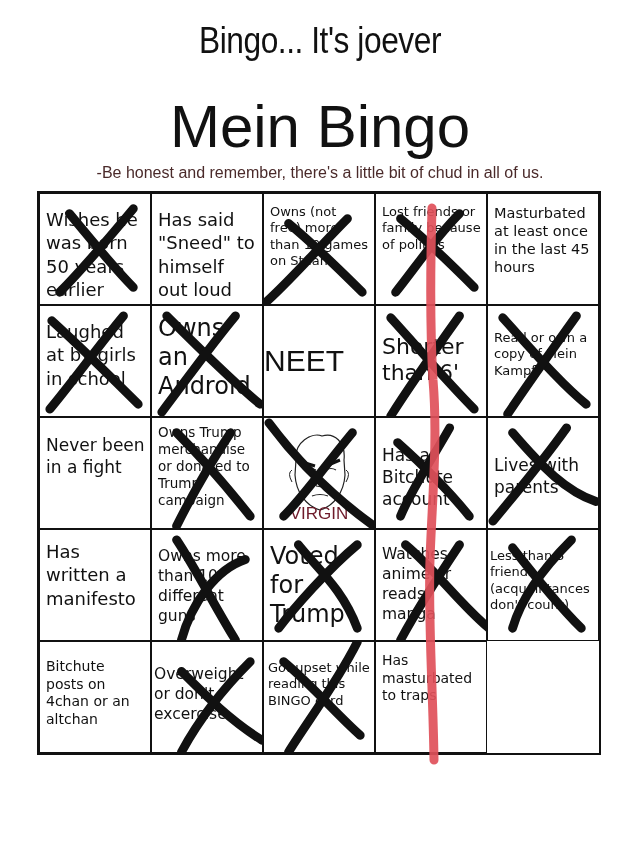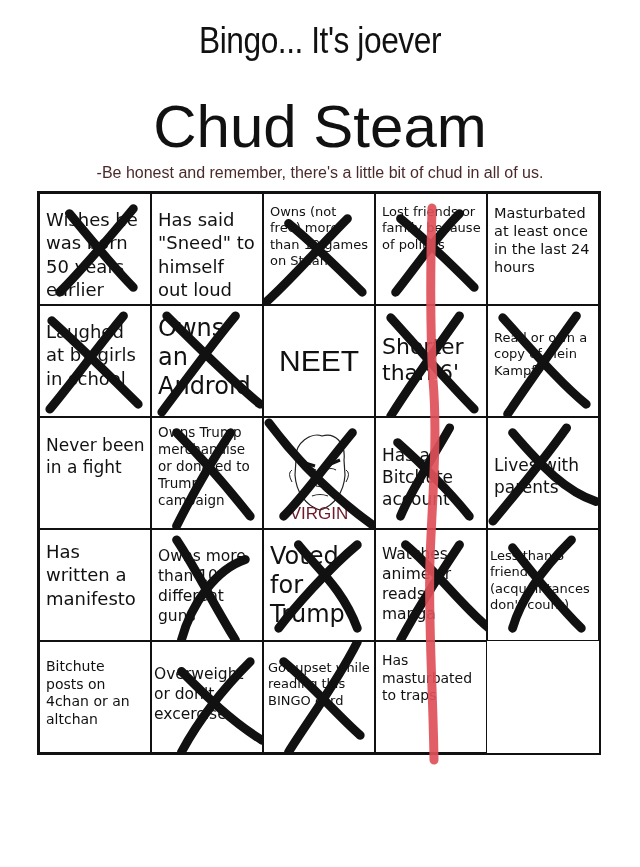--- a/index.html
+++ b/index.html
@@ -9,53 +9,53 @@
   #t2 { top:92px; font-size:60px; }
   #t3 { top:164px; font-size:16px; color:#4a2a2a; }
   .grid { position:absolute; left:37px; top:191px; width:564px; height:564px; border:2.5px solid #111; box-sizing:border-box;
           display:grid; grid-template-columns:repeat(5,1fr); grid-template-rows:repeat(5,1fr); }
   .cell { border:1.2px solid #111; position:relative; overflow:hidden; box-sizing:border-box; padding:8px 4px 4px 6px;
           font-family:"DejaVu Sans", sans-serif; font-size:15.5px; line-height:1.24; }
   .cell.sm { font-size:13px; line-height:1.25; padding-top:10px; }
   .cell.md { font-size:17px; line-height:1.3; padding-top:18px; }
   .cell.lg { font-size:18px; line-height:1.3; padding-top:14px; }
   .cell.xl { font-size:24px; line-height:1.2; padding-top:22px; }
-  .cell.neet { font-size:30px; display:flex; align-items:center; justify-content:center; padding:0; font-family:"Liberation Sans", sans-serif;}
+  .cell.neet { font-size:30px; display:flex; align-items:center; justify-content:flex-start; padding:0; font-family:"Liberation Sans", sans-serif;}
   .cell.virgin { padding:6px; }
   .virgin-label { position:absolute; bottom:4px; left:0; right:0; text-align:center; color:#6e1a2a; font-size:17px; font-family:"Liberation Sans", sans-serif; }
   .face { position:absolute; left:18px; top:12px; width:74px; height:84px; }
   .mark { position:absolute; left:0; top:0; width:100%; height:100%; pointer-events:none; }
   .overlay { position:absolute; left:0; top:0; width:640px; height:867px; pointer-events:none; }
 </style>
 </head>
 <body>
 
 <div class="title" id="t1">Bingo... It's joever</div>
-<div class="title" id="t2">Chud Steam</div>
+<div class="title" id="t2">Mein Bingo</div>
 <div class="title" id="t3">-Be honest and remember, there's a little bit of chud in all of us.</div>
 
 <div class="grid">
 
   <div class="cell lg"><span>Wishes he was born 50 years earlier</span>
     <svg class="mark" viewBox="0 0 112 112">
         <path d="M30 20 C55 50,75 75,95 95" stroke="#111" stroke-width="9" stroke-linecap="round" fill="none"></path>
         <path d="M95 15 C70 45,45 75,20 100" stroke="#111" stroke-width="9" stroke-linecap="round" fill="none"></path>
       </svg></div>
   <div class="cell lg"><span>Has said "Sneed" to himself out loud</span></div>
   <div class="cell sm"><span>Owns (not free) more than 10 games on Steam</span>
     <svg class="mark" viewBox="0 0 112 112">
         <path d="M25 30 C55 55,80 80,100 100" stroke="#111" stroke-width="9" stroke-linecap="round" fill="none"></path>
         <path d="M85 25 C55 55,30 85,0 112" stroke="#111" stroke-width="9" stroke-linecap="round" fill="none"></path>
       </svg></div>
   <div class="cell sm"><span>Lost friends or family because of politics</span>
     <svg class="mark" viewBox="0 0 112 112">
         <path d="M25 25 C55 50,80 75,100 95" stroke="#111" stroke-width="9" stroke-linecap="round" fill="none"></path>
         <path d="M85 20 C60 45,40 75,20 100" stroke="#111" stroke-width="9" stroke-linecap="round" fill="none"></path>
       </svg></div>
-  <div class="cell sm" style="font-size:14.5px"><span>Masturbated at least once in the last 24 hours</span></div>
+  <div class="cell sm" style="font-size:14.5px"><span>Masturbated at least once in the last 45 hours</span></div>
 
   <div class="cell lg"><span>Laughed at by girls in school</span>
     <svg class="mark" viewBox="0 0 112 112">
         <path d="M12 15 C45 45,75 75,100 100" stroke="#111" stroke-width="9" stroke-linecap="round" fill="none"></path>
         <path d="M85 10 C60 40,35 75,10 105" stroke="#111" stroke-width="9" stroke-linecap="round" fill="none"></path>
       </svg></div>
   <div class="cell xl" style="padding-top:8px"><span>Owns an Android</span>
     <svg class="mark" viewBox="0 0 112 112">
         <path d="M15 10 C50 45,80 75,110 100" stroke="#111" stroke-width="9" stroke-linecap="round" fill="none"></path>
         <path d="M85 10 C60 40,35 75,10 108" stroke="#111" stroke-width="9" stroke-linecap="round" fill="none"></path>

